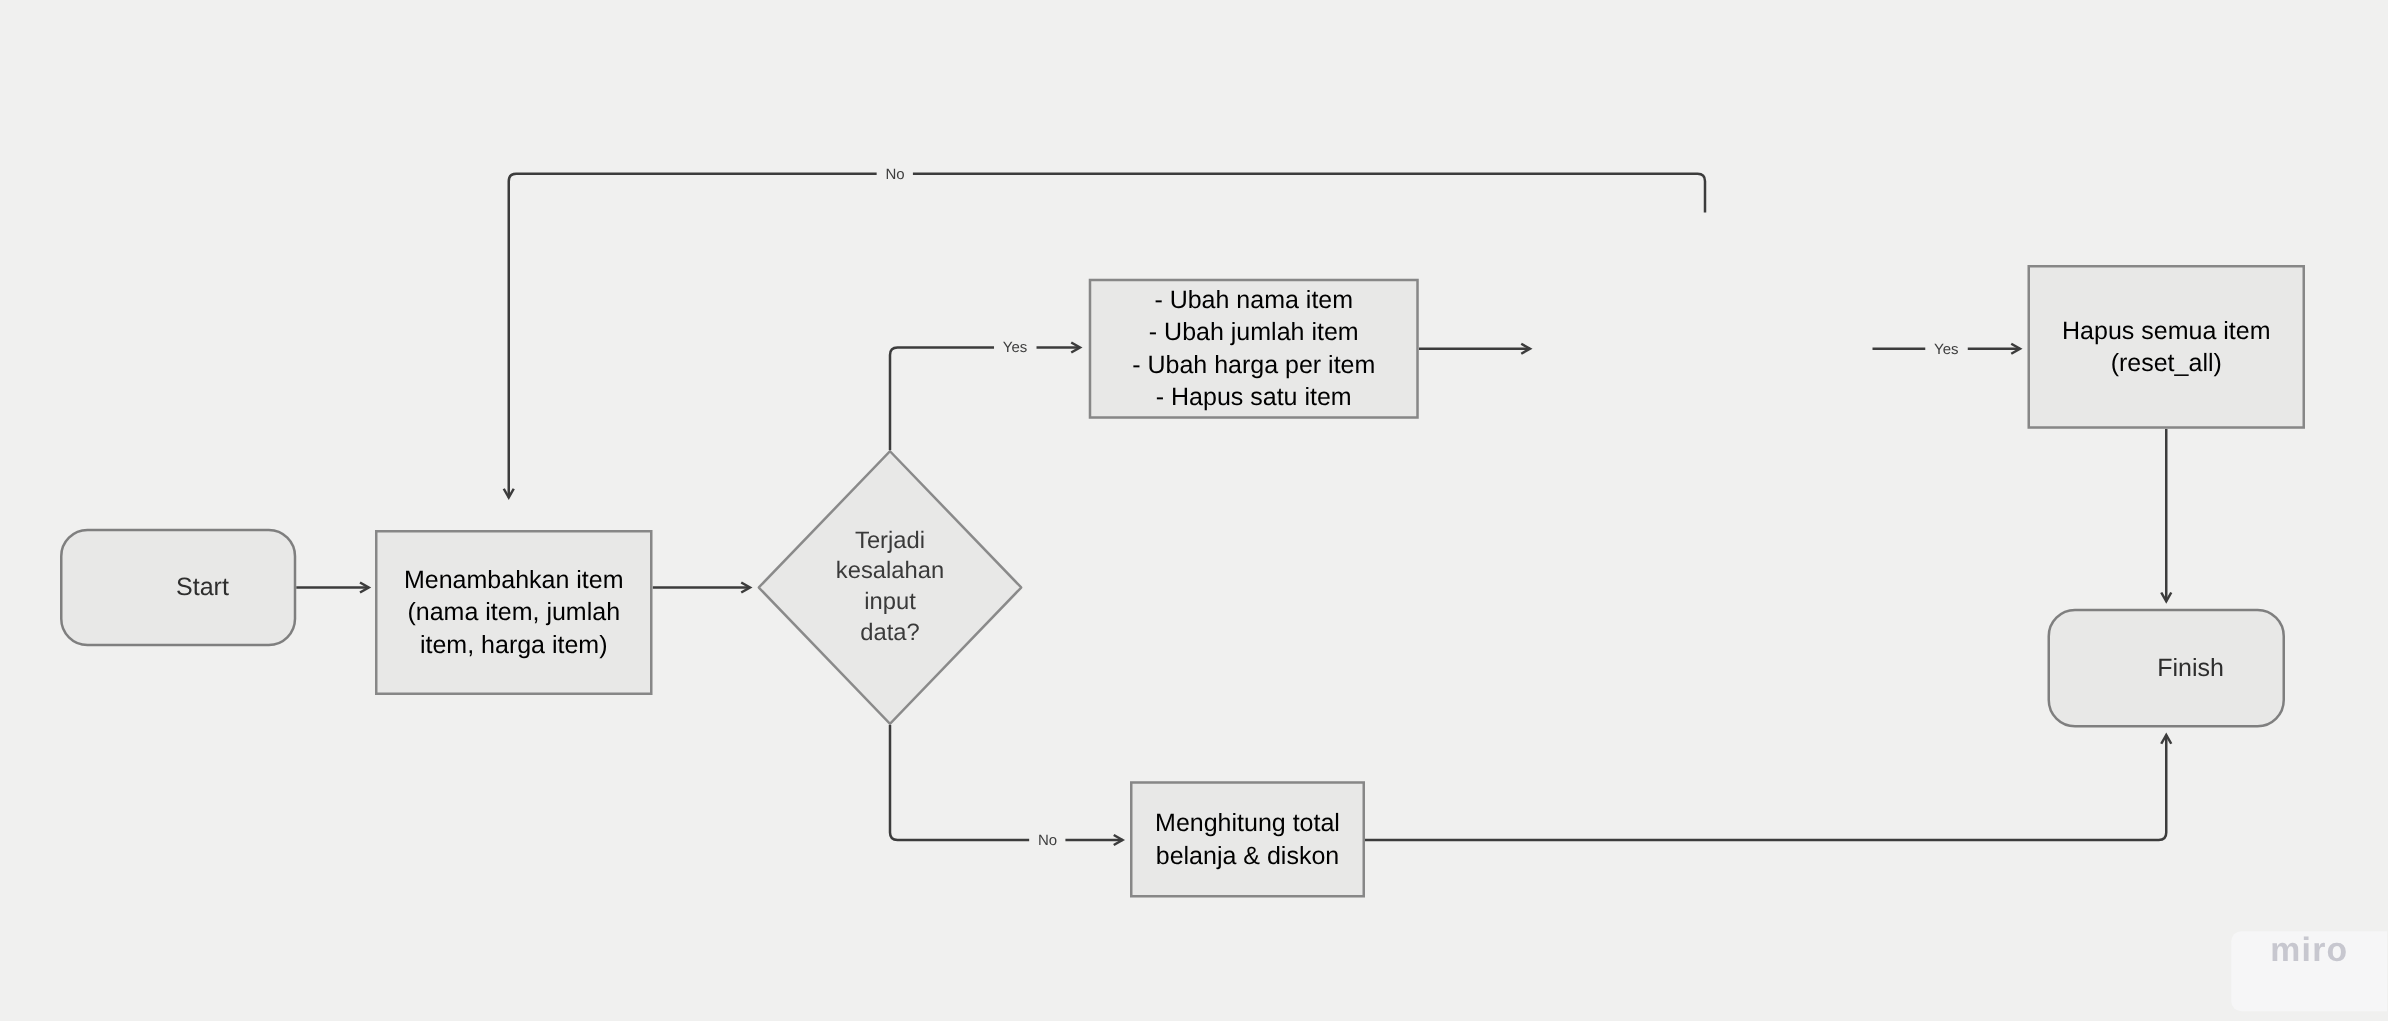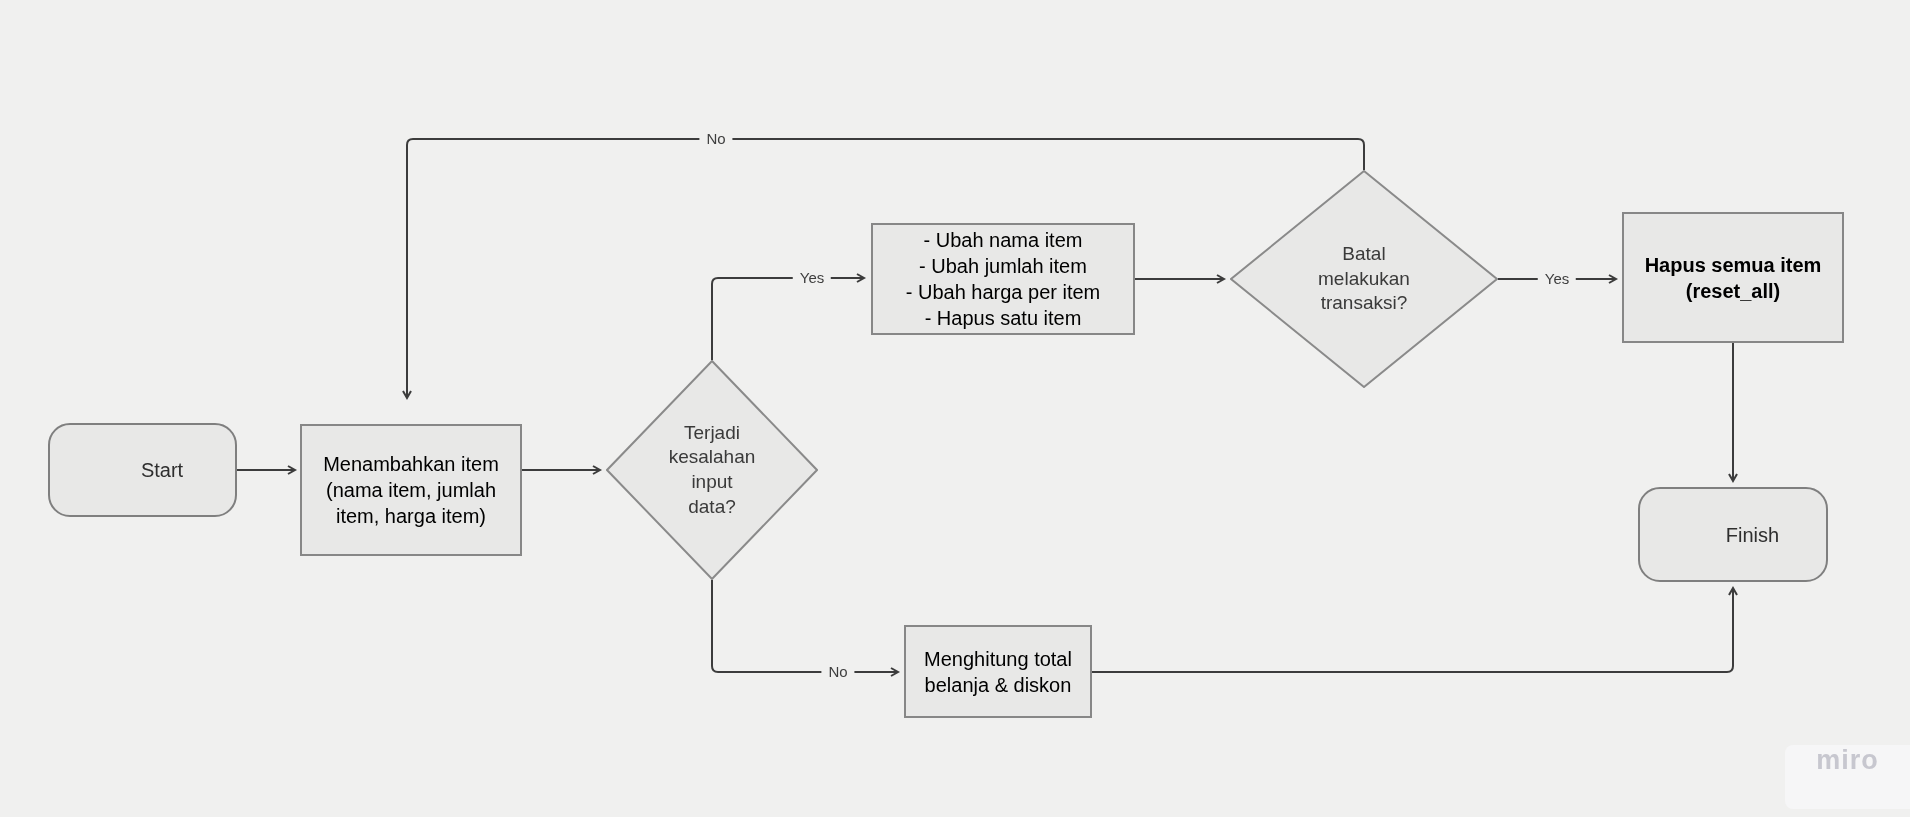--- a/index.html
+++ b/index.html
@@ -65,21 +65,21 @@
   .diamond-node .label {
     position: relative;
     color: #3a3a3a;
     font-size: 19px;
   }
   .edge-label {
     position: absolute;
     transform: translate(-50%, -50%);
     background: #f0f0ef;
     color: #3e3e3e;
-    font-size: 15px;
+    font-size: 12px;
     padding: 1px 7px;
     line-height: 1.2;
   }
   .watermark {
     position: absolute;
     right: 0;
     top: 745px;
     width: 125px;
     height: 64px;
     background: #f6f6f7;
@@ -137,30 +137,22 @@
 data?</div>
   </div>
 
   <div class="node rect-node" style="left:871px; top:223px; width:264px; height:112px;">
     <div class="label">- Ubah nama item
 - Ubah jumlah item
 - Ubah harga per item
 - Hapus satu item</div>
   </div>
 
-  <div class="node diamond-node" style="left:1230px; top:170px; width:268px; height:218px;">
-    <svg class="diamond-bg" viewBox="0 0 268 218" preserveAspectRatio="none">
-      <polygon points="134,1 267,109 134,217 1,109"></polygon>
-    </svg>
-    <div class="label">Batal
-melakukan
-transaksi?</div>
-  </div>
 
-  <div class="node rect-node" style="left:1622px; top:212px; width:222px; height:131px;font-weight:bold;">
+  <div class="node rect-node" style="left:1622px; top:212px; width:222px; height:131px;">
     <div class="label">Hapus semua item
 (reset_all)</div>
   </div>
 
   <div class="node rect-node" style="left:904px; top:625px; width:188px; height:93px;">
     <div class="label">Menghitung total
 belanja &amp; diskon</div>
   </div>
 
   <div class="node terminator" style="left:1638px; top:487px; width:190px; height:95px;">

